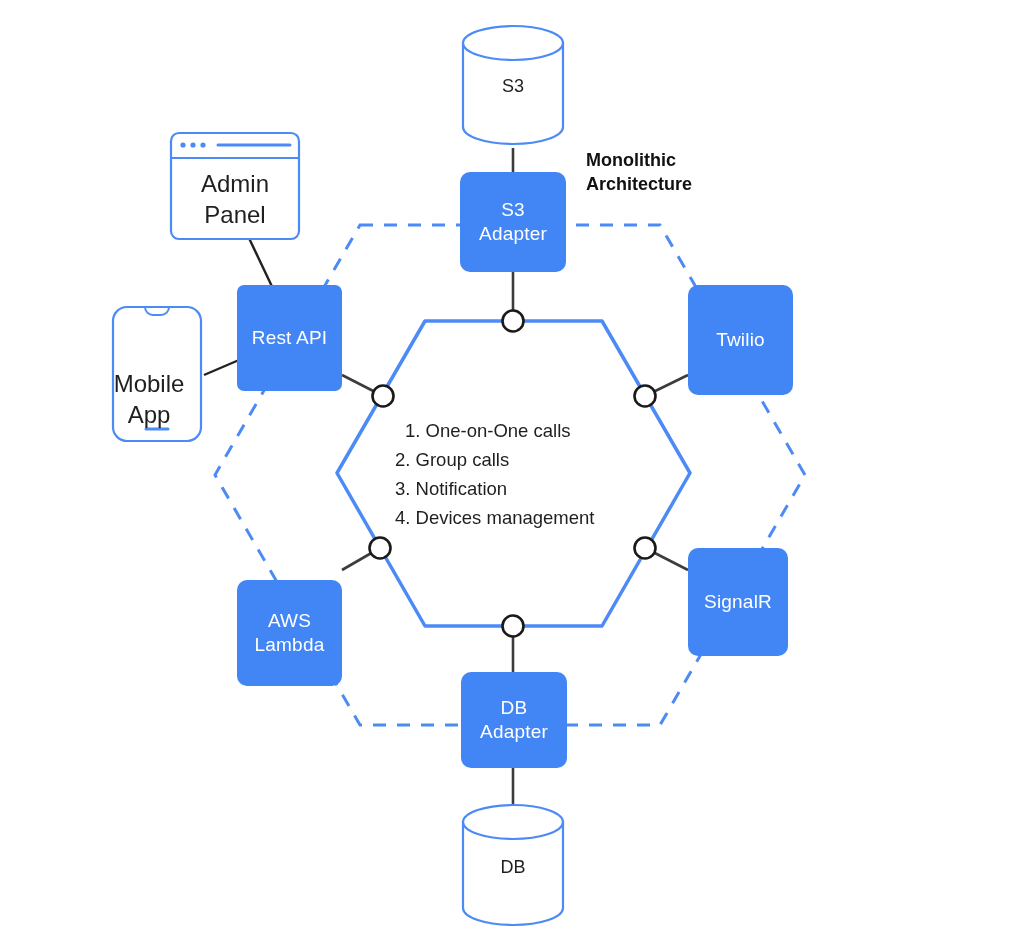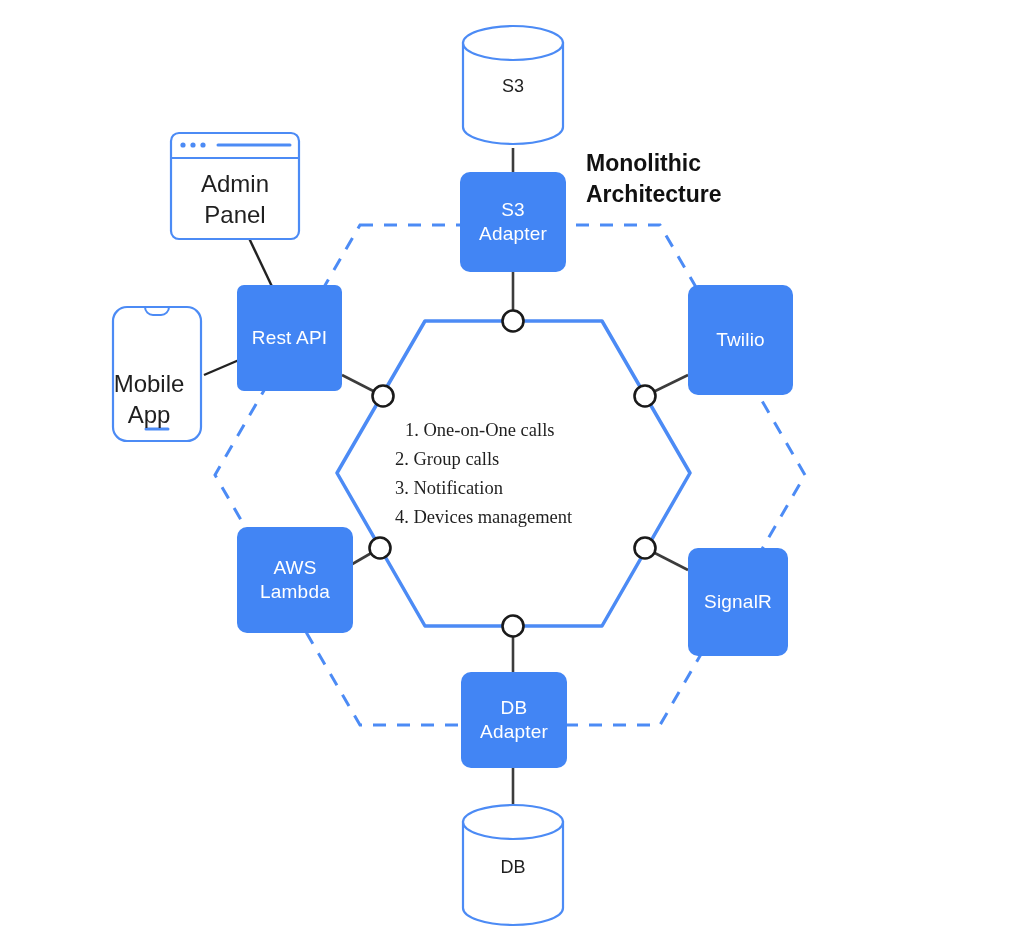--- a/index.html
+++ b/index.html
@@ -55,36 +55,36 @@
     text-align: center;
     color: #1f1f1f;
     font-size: 18px;
     font-family: "Liberation Sans", sans-serif;
   }
   #diagram-title {
     position: absolute;
     left: 586px;
     top: 148px;
     width: 230px;
-    font-size: 23px;
+    font-size: 18px;
     font-weight: bold;
     line-height: 1.35;
     color: #111111;
     white-space: pre-line;
     font-family: "Liberation Sans", sans-serif;
   }
   #feature-list {
     position: absolute;
     left: 395px;
     top: 416px;
     width: 260px;
     font-size: 18.5px;
     line-height: 1.57;
     color: #1f1f1f;
-    font-family: Liberation Serif, serif;
+    font-family: Liberation Sans, sans-serif;
   }
   #feature-list .feat {
     display: block;
     white-space: nowrap;
   }
   #feature-list .feat:first-child {
     padding-left: 10px;
   }
 </style>
 </head>
@@ -154,21 +154,21 @@
     <span class="feat">4. Devices management</span>
   </div>
 
   <div class="node-box" style="left:460px; top:172px; width:106px; height:100px;">S3
 Adapter</div>
 
   <div class="node-box" style="left:237px; top:285px; width:105px; height:106px;border-radius:7px;">Rest API</div>
 
   <div class="node-box" style="left:688px; top:285px; width:105px; height:110px;">Twilio</div>
 
-  <div class="node-box" style="left:237px; top:527px; width:116px; height:106px;text-align:center;">AWS
+  <div class="node-box" style="left:237px; top:580px; width:105px; height:106px;text-align:center;">AWS
 Lambda</div>
 
   <div class="node-box" style="left:688px; top:548px; width:100px; height:108px;">SignalR</div>
 
   <div class="node-box" style="left:461px; top:672px; width:106px; height:96px;">DB
 Adapter</div>
 
   <div class="client-label" style="left:171px; top:168px; width:128px;">Admin
 Panel</div>
 

